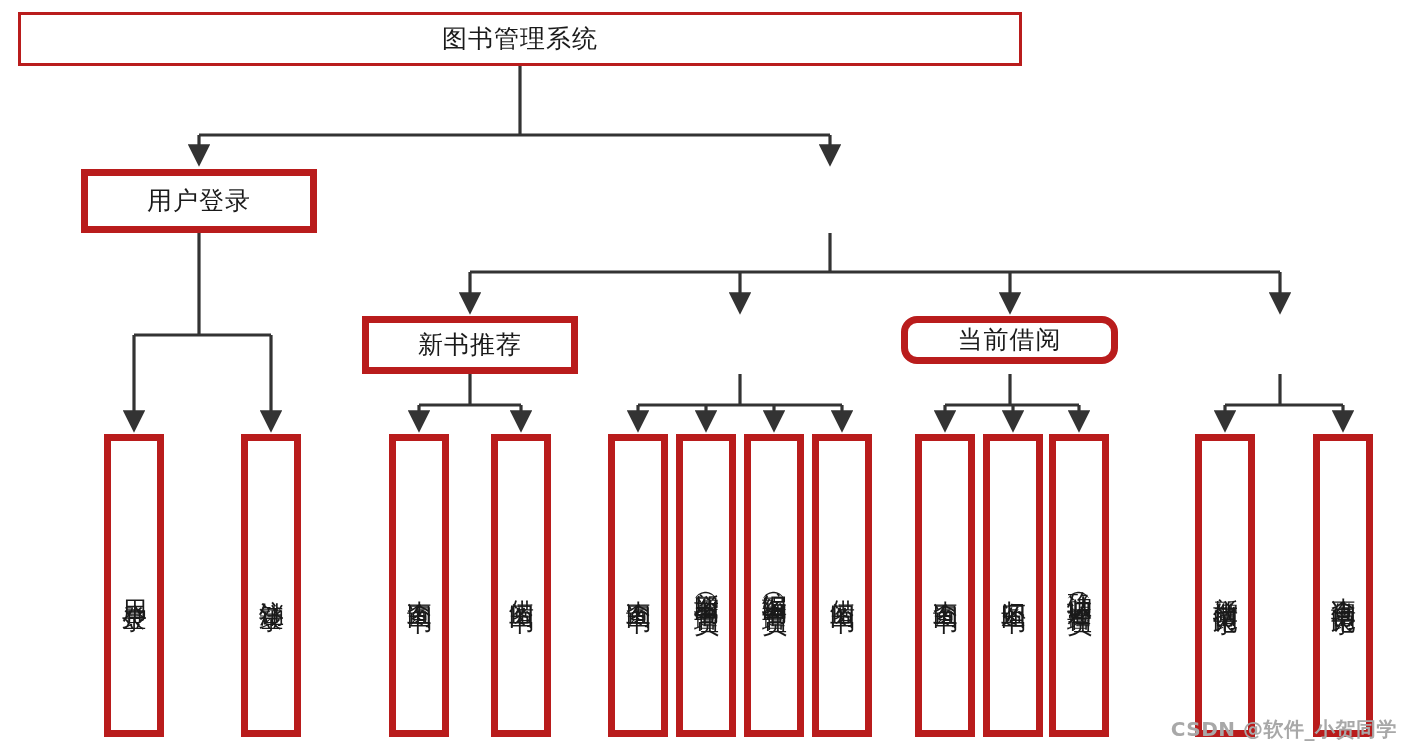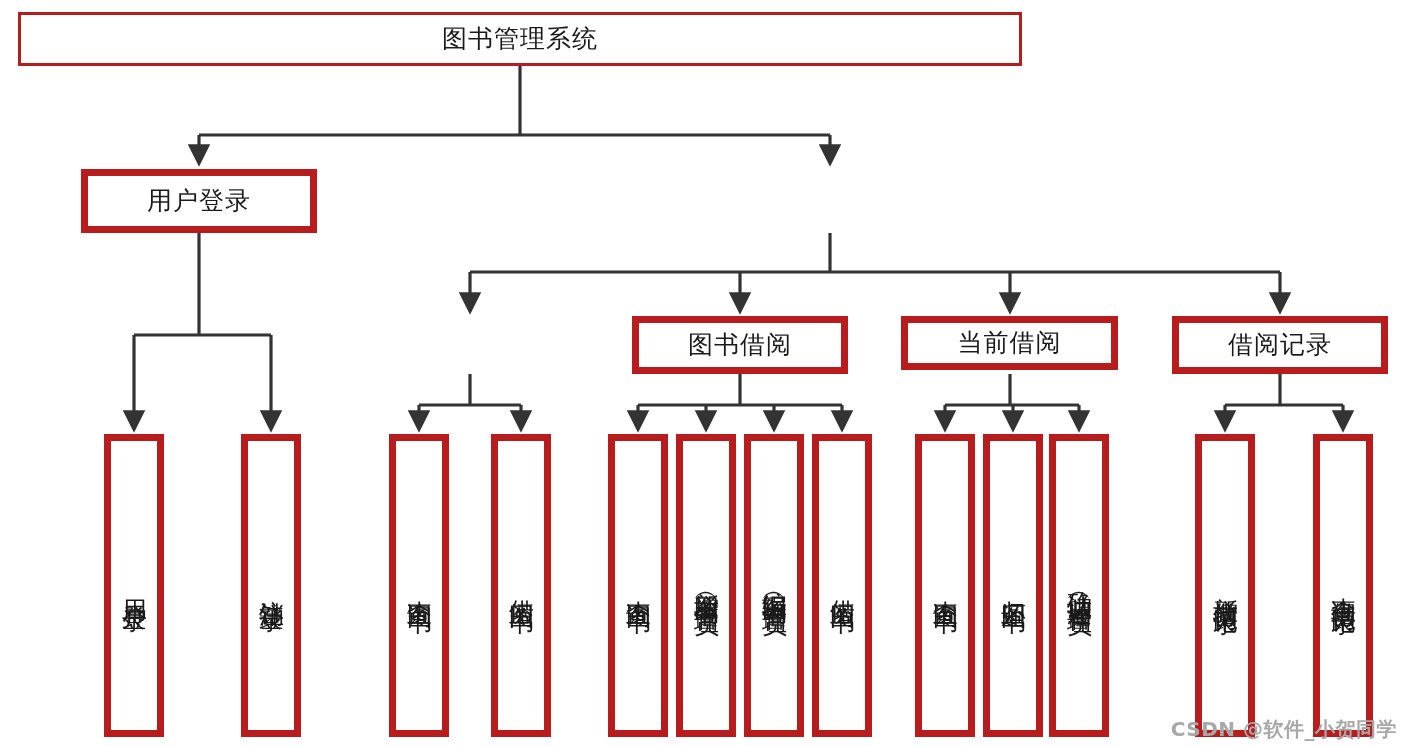--- a/index.html
+++ b/index.html
@@ -126,28 +126,25 @@
   </svg>
 
   <div class="node h root" style="left:18px; top:12px; width:1004px; height:54px;">
     <span>图书管理系统</span>
   </div>
 
   <div class="node h" style="left:81px; top:169px; width:236px; height:64px;">
     <span>用户登录</span>
   </div>
 
-  <div class="node h" style="left:632px; top:316px; width:216px; height:58px;">
-    <span>图书借阅</span>
+  <div class="node h" style="left:362px; top:316px; width:216px; height:58px;">
+    <span>新书推荐</span>
   </div>
-  <div class="node h" style="left:901px; top:316px; width:217px; height:54px;">
+  <div class="node h" style="left:901px; top:316px; width:217px; height:48px;border-radius:16px;">
     <span>当前借阅</span>
-  </div>
-  <div class="node h" style="left:1172px; top:316px; width:216px; height:58px;">
-    <span>借阅记录</span>
   </div>
 
   <div class="node v" style="left:104px; top:434px; width:60px; height:303px;">
     <span class="vtext">用户登录</span>
   </div>
   <div class="node v" style="left:241px; top:434px; width:60px; height:303px;">
     <span class="vtext">注销登录</span>
   </div>
 
   <div class="node v" style="left:389px; top:434px; width:60px; height:303px;">

